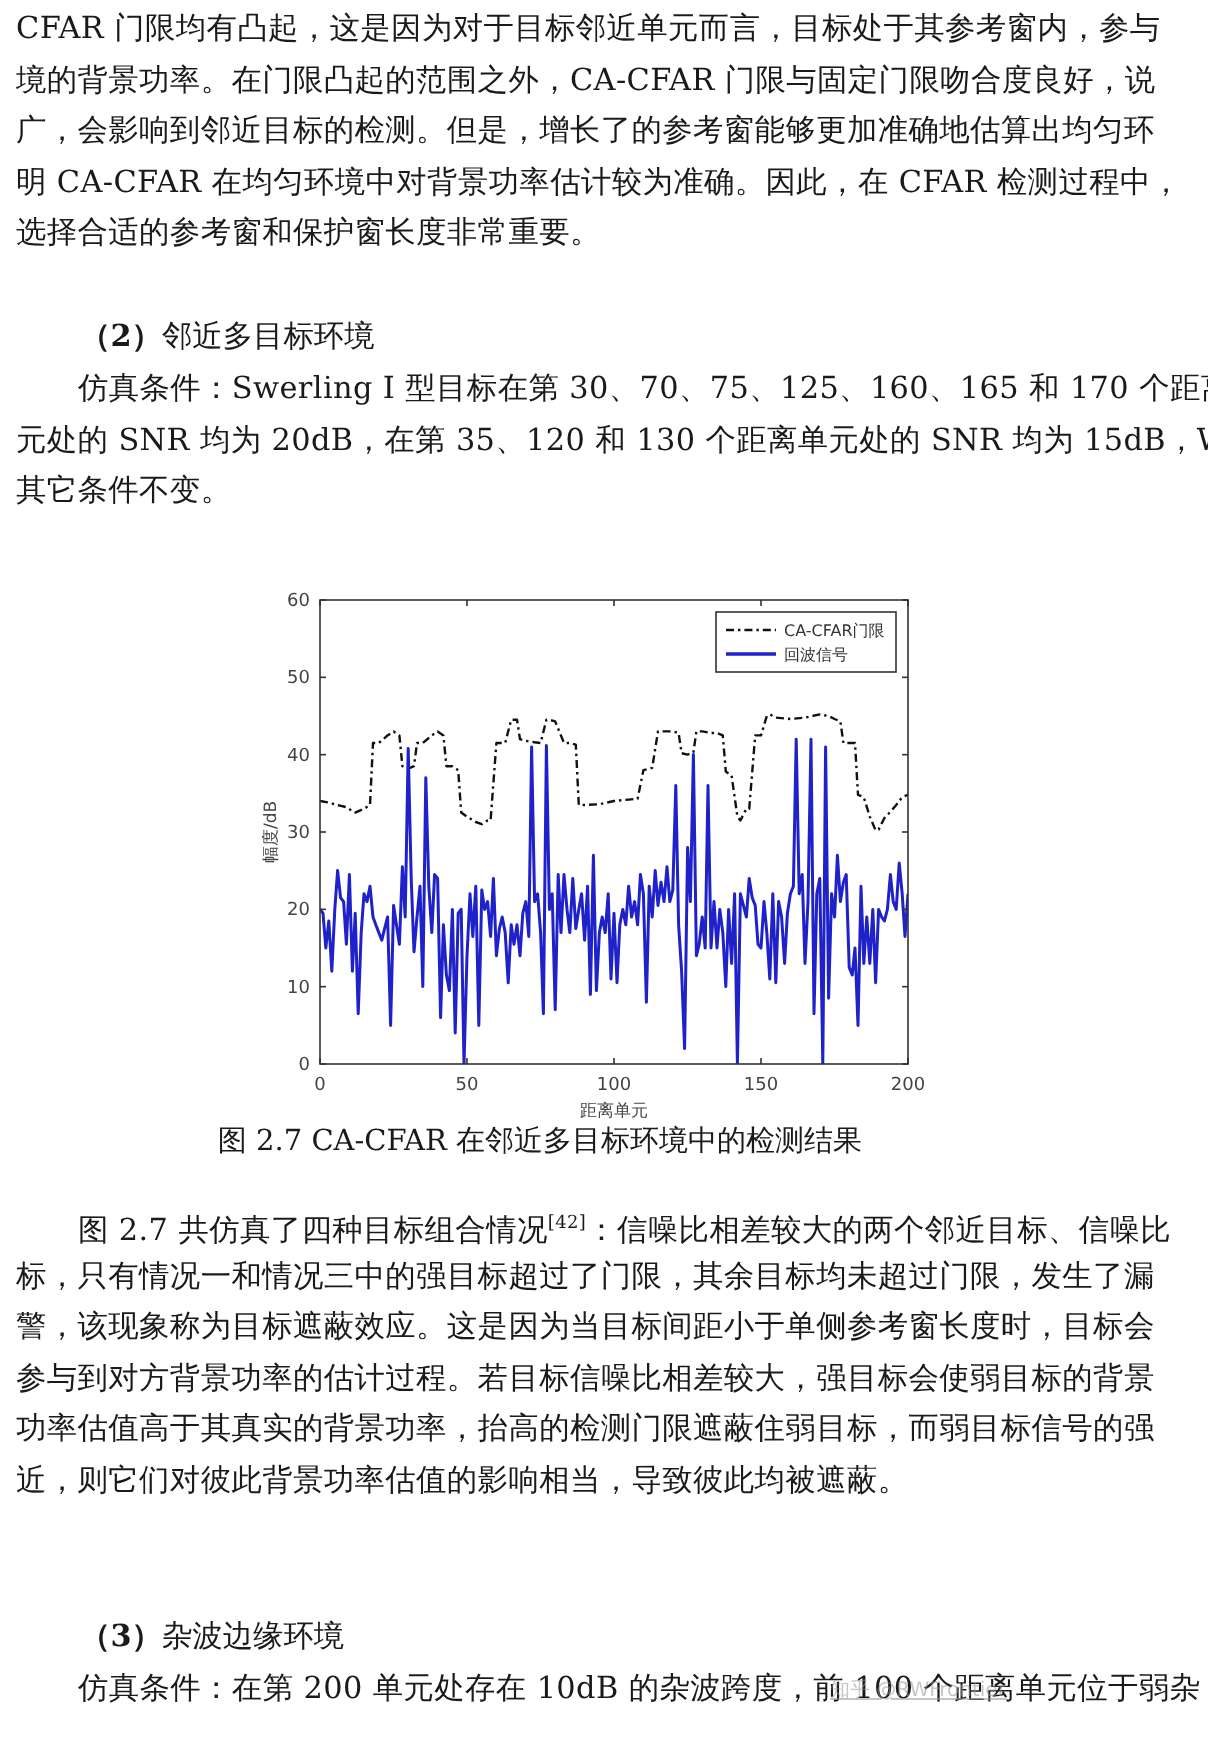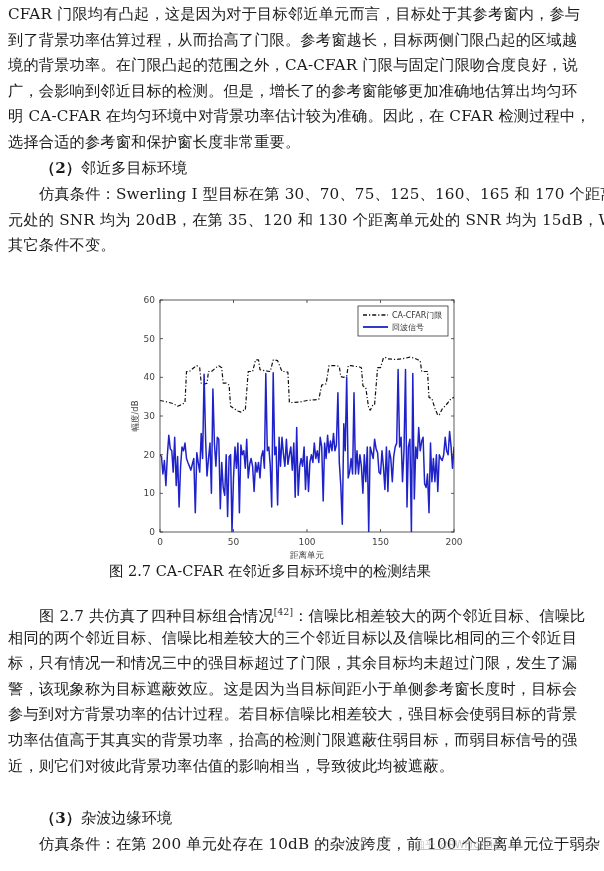--- a/index.html
+++ b/index.html
@@ -17,21 +17,20 @@
   .watermark { position: absolute; left: 415px; top: 838px; font-family: "DejaVu Sans", sans-serif;
                font-size: 10px; color: rgba(150,150,150,0.55); white-space: nowrap; pointer-events: none; text-decoration: underline; }
   sup { font-size: 9px; vertical-align: 6px; }
   svg text { font-family: "DejaVu Sans", sans-serif; }
 </style>
 </head>
 <body>
 
 <div class="para" style="top: 2px;">
   <span class="line">CFAR 门限均有凸起，这是因为对于目标邻近单元而言，目标处于其参考窗内，参与</span>
-  <span class="line">到了背景功率估算过程，从而抬高了门限。参考窗越长，目标两侧门限凸起的区域越</span>
   <span class="line">境的背景功率。在门限凸起的范围之外，CA-CFAR 门限与固定门限吻合度良好，说</span>
   <span class="line">广，会影响到邻近目标的检测。但是，增长了的参考窗能够更加准确地估算出均匀环</span>
   <span class="line">明 CA-CFAR 在均匀环境中对背景功率估计较为准确。因此，在 CFAR 检测过程中，</span>
   <span class="line">选择合适的参考窗和保护窗长度非常重要。</span>
 </div>
 
 <div class="heading" style="top: 156px;">
   <b>（2）</b><span>邻近多目标环境</span>
 </div>
 
@@ -98,21 +97,20 @@
         <line x1="243" y1="35" x2="268" y2="35" stroke="#1f22c8" stroke-width="1.8"></line>
         <text x="272" y="38" font-size="8" fill="#333">回波信号</text>
       </g>
   </svg>
 </div>
 
 <div class="caption">图 2.7 CA-CFAR 在邻近多目标环境中的检测结果</div>
 
 <div class="para" style="top: 600px;">
   <span class="line indent"><span>图 2.7 共仿真了四种目标组合情况</span><sup>[42]</sup><span>：信噪比相差较大的两个邻近目标、信噪比</span></span>
-  <span class="line">相同的两个邻近目标、信噪比相差较大的三个邻近目标以及信噪比相同的三个邻近目</span>
   <span class="line">标，只有情况一和情况三中的强目标超过了门限，其余目标均未超过门限，发生了漏</span>
   <span class="line">警，该现象称为目标遮蔽效应。这是因为当目标间距小于单侧参考窗长度时，目标会</span>
   <span class="line">参与到对方背景功率的估计过程。若目标信噪比相差较大，强目标会使弱目标的背景</span>
   <span class="line">功率估值高于其真实的背景功率，抬高的检测门限遮蔽住弱目标，而弱目标信号的强</span>
   <span class="line">近，则它们对彼此背景功率估值的影响相当，导致彼此均被遮蔽。</span>
 </div>
 
 <div class="heading" style="top: 806px;">
   <b>（3）</b><span>杂波边缘环境</span>
 </div>

